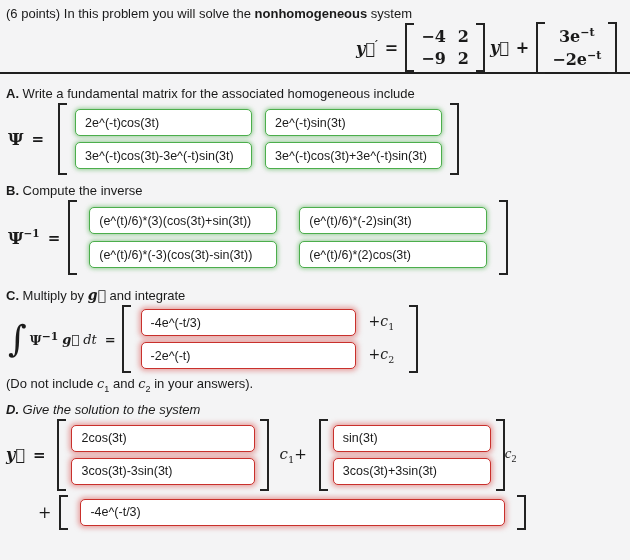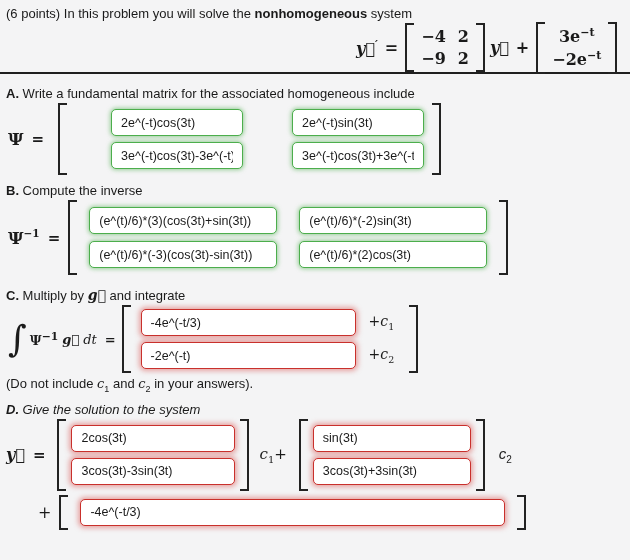--- a/index.html
+++ b/index.html
@@ -48,40 +48,40 @@
   .d-cells{gap:6px 5px;padding:6px 5px;}
   .e-cells{gap:6px 12px;padding:4px 12px;}
 
   input.ans{
     height:27px;border-radius:5px;background:#fff;box-sizing:border-box;
     padding:0 9px;font-family:"Liberation Sans",sans-serif;font-size:12.5px;color:#1a1a1a;
     outline:none;
   }
   .ok{border:1.5px solid #4cae4c;box-shadow:0 0 4px 1px rgba(76,174,76,0.55);}
   .bad{border:1.5px solid #c9302c;box-shadow:0 0 5px 1.5px rgba(217,83,79,0.5);}
-  .w-a{width:132px;margin-left:36px;} .w-b{width:188px;} .w-c{width:215px;}
-  .w-d1{width:164px;} .w-d2{width:158px;} .w-e{width:425px;}
+  .w-a{width:177px;} .w-b{width:188px;} .w-c{width:215px;}
+  .w-d1{width:184px;} .w-d2{width:158px;} .w-e{width:425px;}
 
   .crow{display:flex;align-items:center;}
   .cterm{font-family:"DejaVu Serif",serif;font-size:14px;margin-left:13px;margin-right:6px;width:24px;}
   .cterm i{font-style:italic;}
   .cterm sub{font-size:9.5px;}
 
   .int-label{display:flex;align-items:center;margin-right:6px;}
   .int-sign{font-size:36px;font-family:"DejaVu Serif",serif;line-height:1;margin-right:3px;}
   .psi-sup{font-weight:bold;}
 
   .note{margin:3px 0 0 6px;}
   .note i{font-family:"DejaVu Serif",serif;font-style:italic;}
   .note sub{font-size:9px;}
 
   .cmid{font-family:"DejaVu Serif",serif;font-size:15px;margin:0 12px 0 10px;}
   .cmid i{font-style:italic;}
   .cmid sub{font-size:10px;}
-  .cend{font-family:Liberation Sans, sans-serif;font-size:15px;margin-left:14px;}
+  .cend{font-family:Liberation Serif, serif;font-size:15px;}
   .cend i{font-style:italic;}
   .cend sub{font-size:10px;}
 
   .plus-lead{font-family:"DejaVu Serif",serif;font-size:16px;margin:0 8px 0 38px;}
 
   .sec-a-row{margin-top:2px;}
   .sec-b-row{margin-top:2px;}
   .sec-c-row{margin-top:2px;}
   .sec-d-row{margin-top:2px;}
   .sec-e-row{margin-top:4px;}

